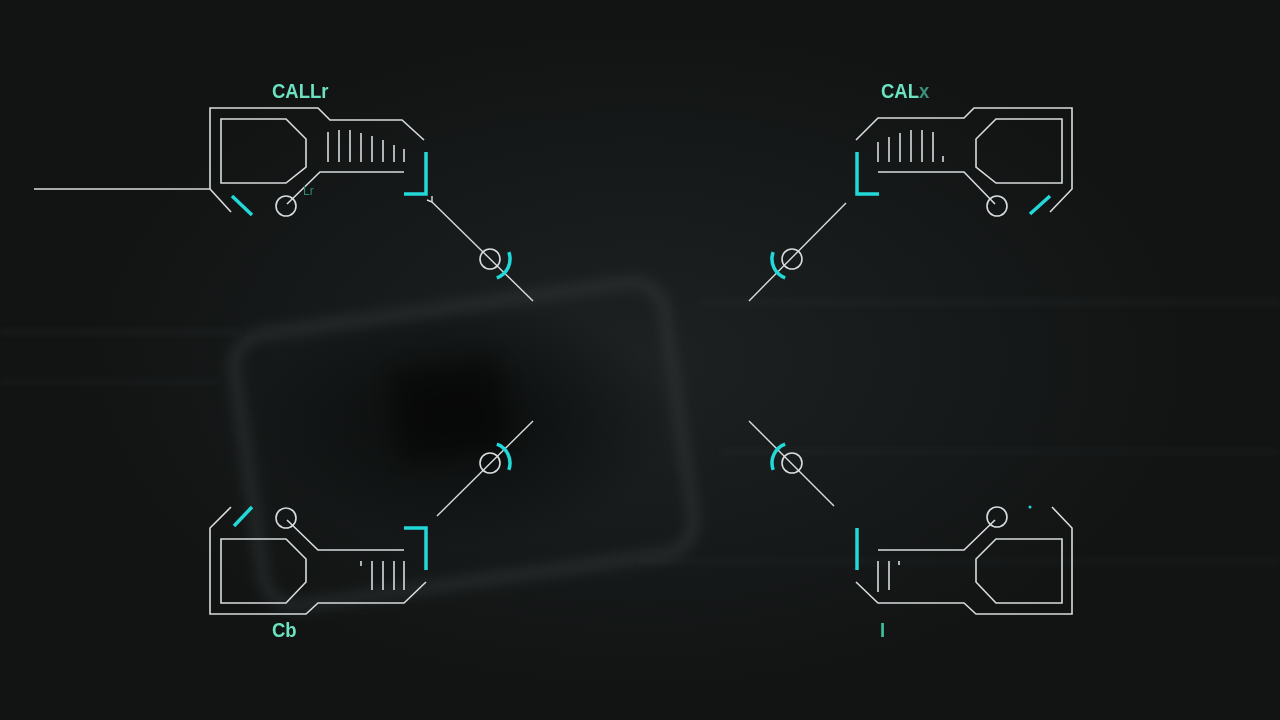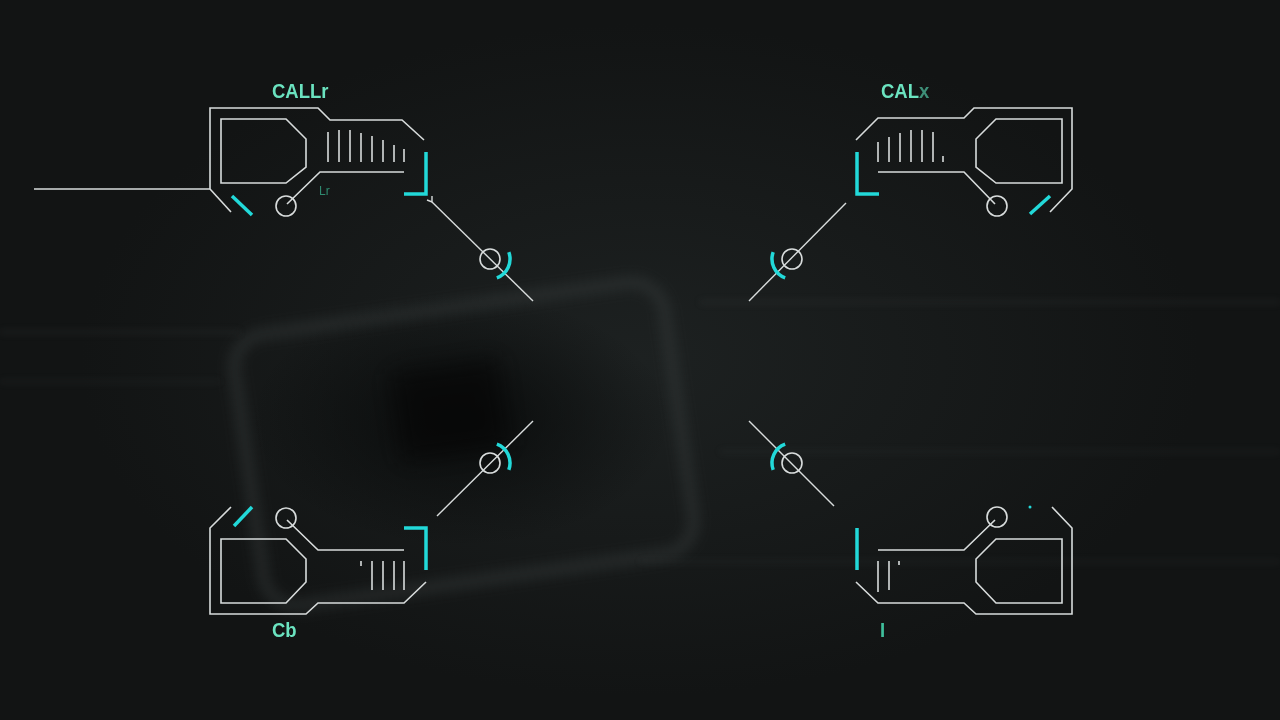--- a/index.html
+++ b/index.html
@@ -142,16 +142,16 @@
     <path d="M 490 443 A 20 20 0 0 1 510 463" transform="rotate(20 490 463)" fill="none" stroke="#22d9d9" stroke-width="3.5"></path>
   </g>
   <g>
     <line x1="749" y1="421" x2="834" y2="506" stroke="#d8dcdc" stroke-width="1.4"></line>
     <circle cx="792" cy="463" r="10" fill="none" stroke="#d8dcdc" stroke-width="1.6"></circle>
     <path d="M 772 463 A 20 20 0 0 1 792 443" transform="rotate(-20 792 463)" fill="none" stroke="#22d9d9" stroke-width="3.5"></path>
   </g>
 </svg>
 
 <div class="lbl" style="left:272px;top:79px;">CALLr</div>
-<div class="small" style="left:319px;top:184px;text-align:right;">Lr</div>
+<div class="small" style="left:303px;top:184px;text-align:right;">Lr</div>
 <div class="lbl" style="left:881px;top:79px;"><span>CAL</span><span class="dim">x</span></div>
 <div class="lbl" style="left:272px;top:618px;">Cb</div>
 <div class="lbl" style="left:880px;top:618px;color:#3fbf9c;">I</div>
 
 </body></html>

